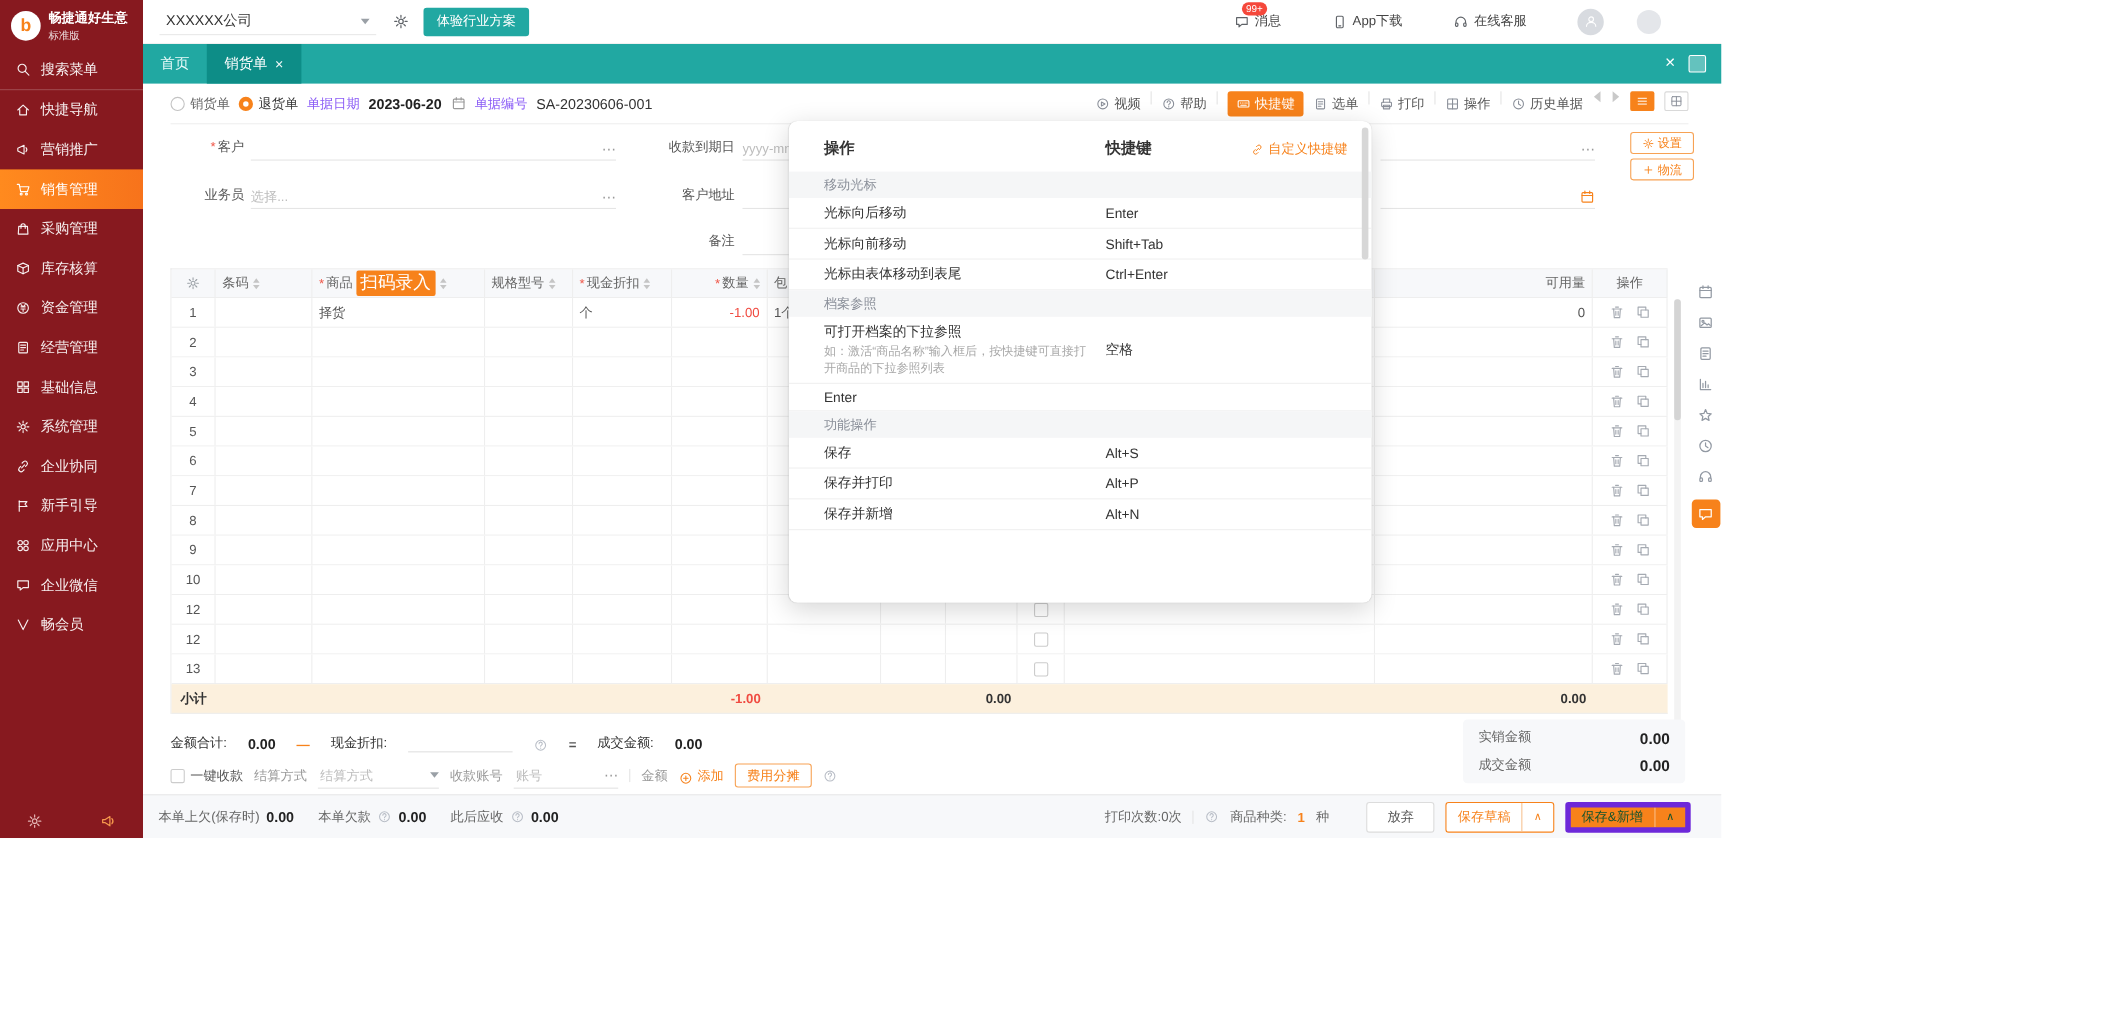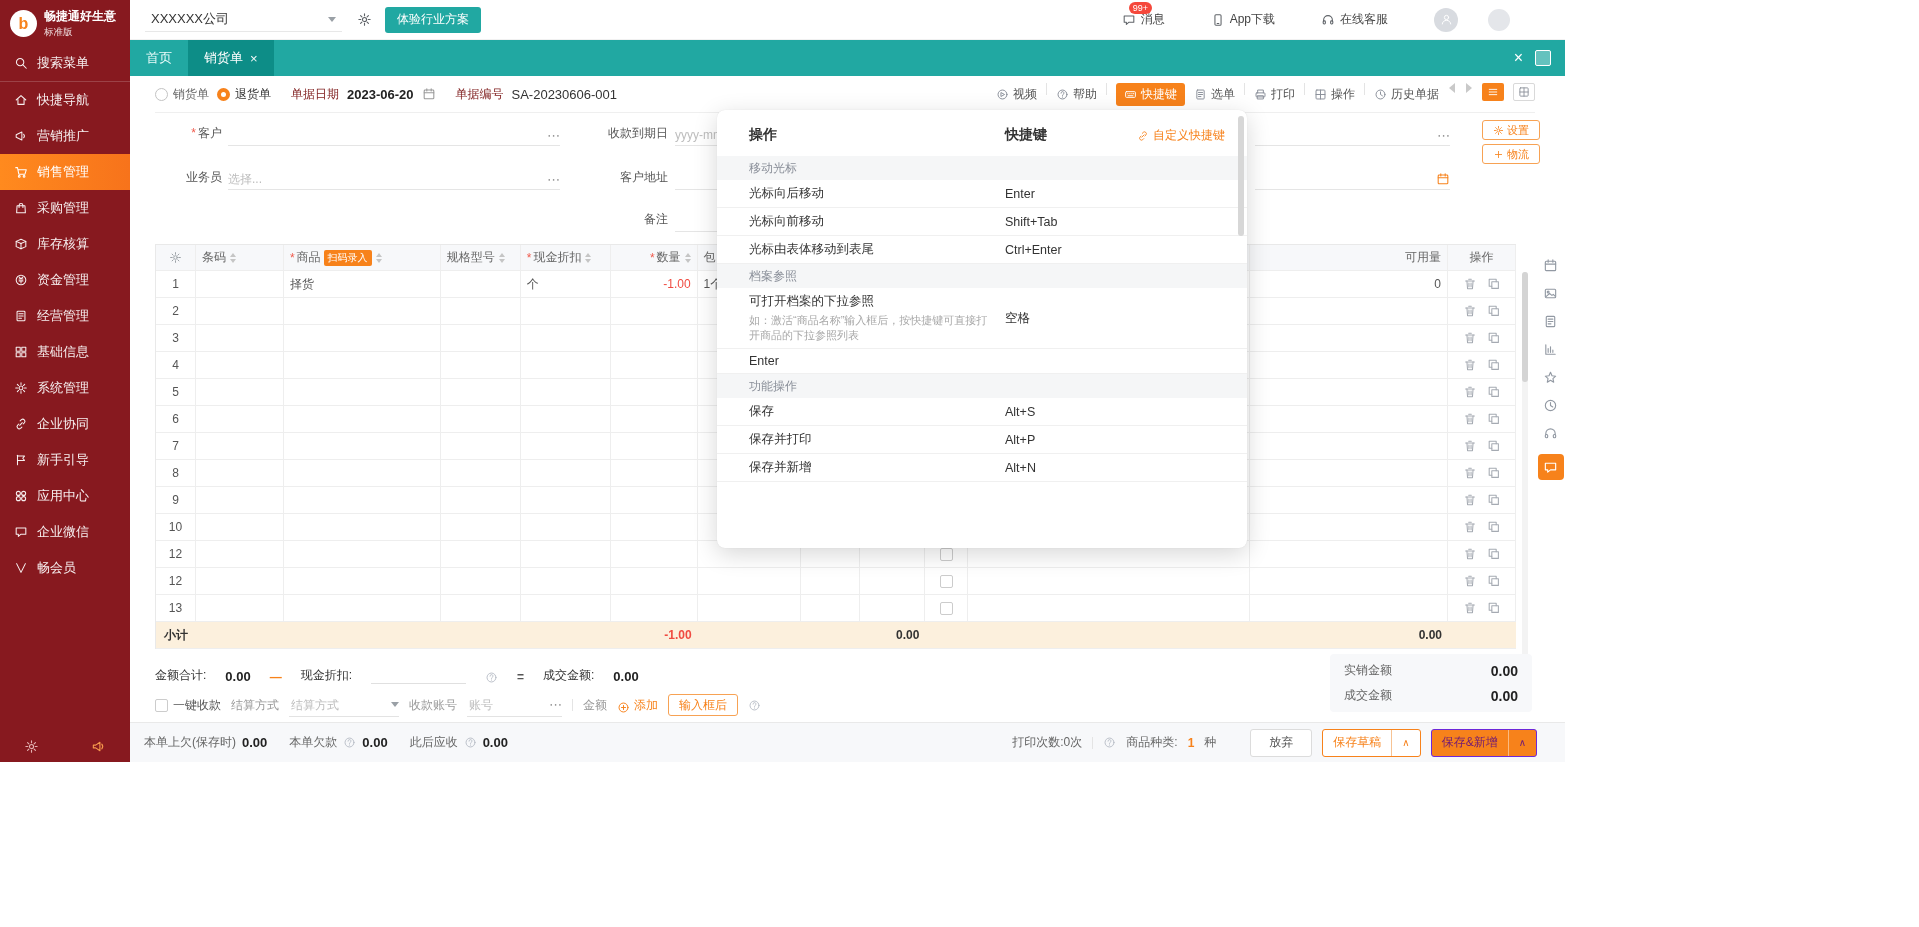--- a/index.html
+++ b/index.html
@@ -44,21 +44,21 @@
   .tb-close{font-size:16px;cursor:pointer;line-height:1}
   .tb-sq{width:14px;height:14px;background:rgba(255,255,255,.3);border:1px solid #fff;border-radius:2px;cursor:pointer}
 
   
   .main{position:absolute;left:130px;top:76px;width:1435px;height:646px;background:#fff}
   .docbar{position:absolute;left:25px;right:30px;top:0;height:36px;display:flex;align-items:center;gap:8px;border-bottom:1px solid #efefef}
   .radio{display:flex;align-items:center;gap:5px;color:#666;cursor:pointer}
   .radio.sel{color:#333}
   .rdo{width:13px;height:13px;border-radius:50%;border:1px solid #c3c3c3;box-sizing:border-box;background:#fff;flex:none}
   .rdo.on{border:4px solid #f7821b}
-  .db-label{color:#7f1d1d;margin-left:12px}
+  .db-label{color:#8b5cf6;}
   .db-value{color:#222;font-weight:bold;font-size:13px}
   .db-cal{color:#999;font-size:14px;cursor:pointer}
   .db-cal.orange{color:#f7821b}
   .db-no{color:#333;font-size:13px}
   .db-tools{margin-left:auto;display:flex;gap:9px;color:#555}
   .tool{display:flex;align-items:center;gap:4px;cursor:pointer}
   .tool [data-icon]{font-size:13px;color:#8a8f99}
   .vdiv{width:1px;height:12px;background:#e4e4e4}
   .hotkey-badge{display:flex;align-items:center;gap:4px;background:#f7821b;color:#fff;border-radius:3px;padding:3px 8px;cursor:pointer}
   .hotkey-badge [data-icon]{font-size:13px}
@@ -93,21 +93,21 @@
   .c-unit{width:90px}
   .c-qty{width:87px;justify-content:flex-end}
   .c-pkg{width:103px}
   .c-price{width:60px}
   .c-amount{width:65px;justify-content:flex-end}
   .c-gift{width:43px;justify-content:center}
   .c-wh{width:282px}
   .c-avail{width:198px;justify-content:flex-end}
   .c-act{width:68px;justify-content:center;gap:10px}
   .neg{color:#f04b41}
-  .scan{background:#f7821b;color:#fff;font-size:10px;padding:1px 4px;border-radius:2px;margin-left:3px;cursor:pointer}
+  .scan{background:#f7821b;color:#fff;font-size:16px;padding:1px 4px;border-radius:2px;margin-left:3px;cursor:pointer}
   .sort{display:inline-flex;flex-direction:column;gap:2px;margin-left:4px}
   .sort i{display:block;width:0;height:0;border-left:3.5px solid transparent;border-right:3.5px solid transparent}
   .sort .up{border-bottom:4px solid #c5c5c5}
   .sort .dn{border-top:4px solid #c5c5c5}
   .hgear{color:#9aa0a6;font-size:13px;cursor:pointer}
   .cbox{width:13px;height:13px;border:1px solid #ccc;border-radius:2px;background:#fff;display:inline-block;box-sizing:border-box;cursor:pointer}
   .rico{color:#a5aab2;font-size:14px;cursor:pointer}
   .t-sub{background:#fcf0dd;font-weight:bold;color:#333}
   .t-sub .c{border-right:0}
   .vscroll{position:absolute;left:1392px;top:196px;width:6px;height:438px;background:#f3f3f3;border-radius:3px;cursor:pointer}
@@ -139,21 +139,21 @@
 
   
   .footbar{position:absolute;left:130px;top:722px;width:1435px;height:40px;background:#f7f8fa;border-top:1px solid #e9e9e9;display:flex;align-items:center;padding:0 28px 0 14px;box-sizing:border-box;gap:6px;z-index:3}
   .fl{color:#666}
   .fv{font-weight:bold;font-size:13px;color:#222;margin-right:16px}
   .foot-right{margin-left:auto;display:flex;align-items:center;gap:10px}
   .orange{color:#f7821b;font-weight:bold}
   .btn-plain{height:28px;padding:0 18px;background:#fff;border:1px solid #dcdcdc;border-radius:3px;color:#555;font:inherit;cursor:pointer;margin-left:24px}
   .btn-split{height:28px;display:flex;align-items:center;border-radius:3px;font:inherit;cursor:pointer;padding:0;overflow:hidden}
   .btn-outline{background:#fff;border:1px solid #f7821b;color:#f7821b}
-  .btn-solid{background:#f7821b;border:1px solid #6d28d9;color:#701a75}
+  .btn-solid{background:#f7821b;border:5px solid #6d28d9;color:#14532d}
   .btn-split span{padding:0 10px}
   .bsep{width:1px;align-self:stretch;background:#f7c393}
   .btn-solid .bsep{background:rgba(255,255,255,.45)}
   .caret{font-size:10px}
 
   
   .modal{position:absolute;left:717px;top:110px;width:530px;height:438px;background:#fff;border-radius:8px;box-shadow:0 6px 24px rgba(0,0,0,.16),0 0 1px rgba(0,0,0,.12);z-index:40;overflow:hidden}
   .m-head{position:relative;height:46px}
   .m-h1{position:absolute;left:32px;top:16px;font-size:14px;font-weight:bold;color:#333}
   .m-h2{position:absolute;left:288px;top:16px;font-size:14px;font-weight:bold;color:#333}
@@ -1137,21 +1137,21 @@
       <span class="pl">金额</span>
       <span class="addlink">
           <span data-icon="plusc">
             <svg viewBox="0 0 16 16" fill="none" stroke="currentColor" stroke-width="1.2" stroke-linecap="round" stroke-linejoin="round">
               <circle cx="8" cy="8" r="5.5"></circle>
               <path d="M5.5 8 H10.5 M8 5.5 V10.5"></path>
             </svg>
           </span>
           <span>添加</span>
         </span>
-      <button class="splitbtn">输入框后</button>
+      <button class="splitbtn">费用分摊</button>
       <span class="q" data-icon="question">
           <svg viewBox="0 0 16 16" fill="none" stroke="currentColor" stroke-width="1.2" stroke-linecap="round" stroke-linejoin="round">
             <circle cx="8" cy="8" r="5.5"></circle>
             <path d="M6.2 6.3 a1.8 1.8 0 1 1 2.6 1.6 c-.5.3-.8.6-.8 1.2"></path>
             <path d="M8 11 V11.3"></path>
           </svg>
         </span>
     </div>
 
     <div class="sumbox">

